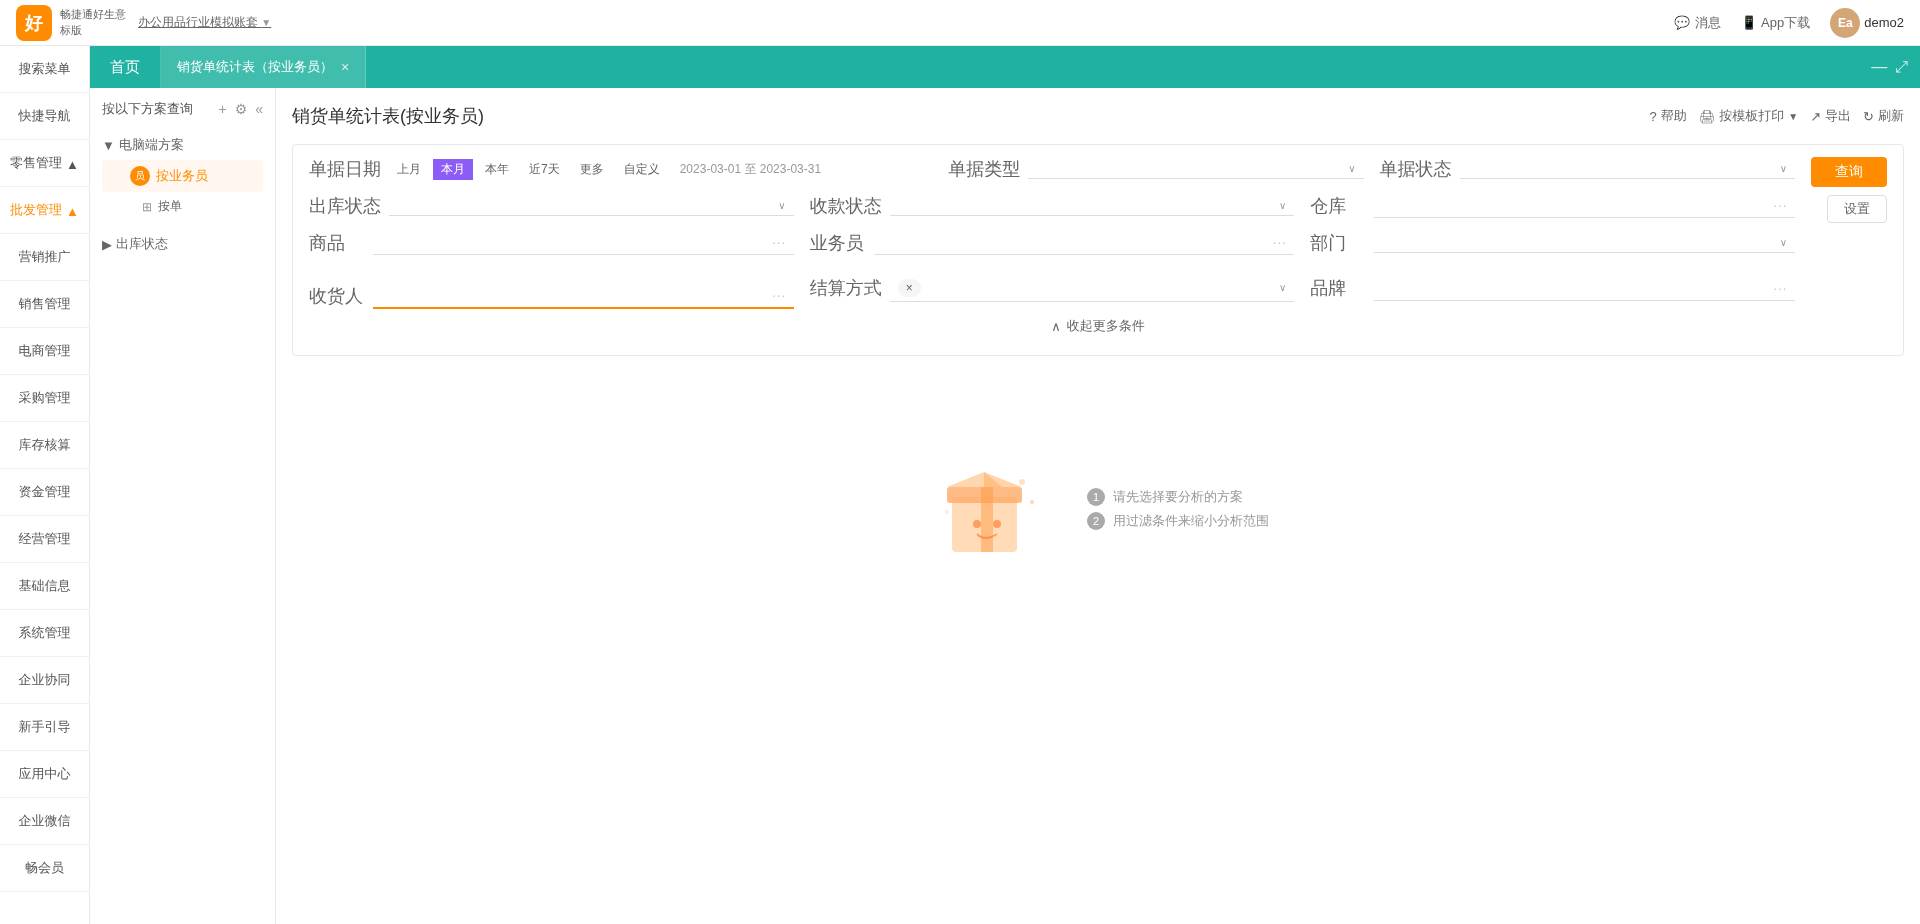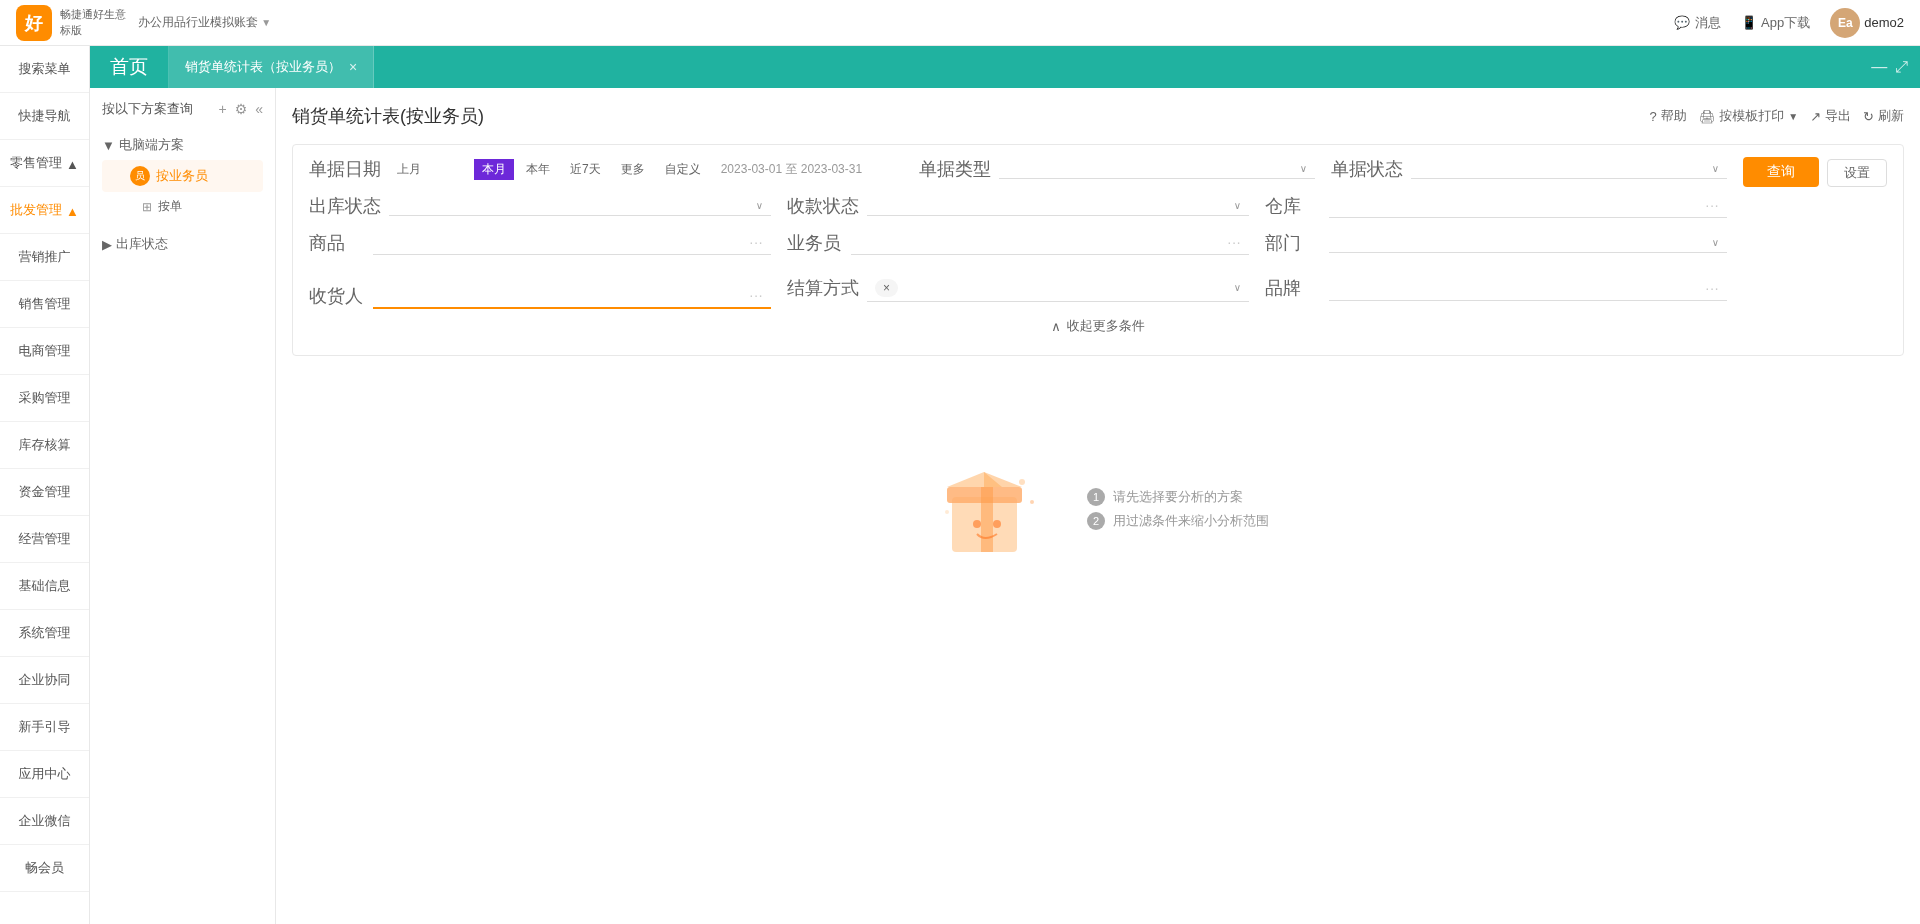--- a/index.html
+++ b/index.html
@@ -6,39 +6,39 @@
     body { background: #f5f5f5; font-size: 13px; color: #333; overflow: hidden; }
 
     
     .app-container { display: flex; flex-direction: column; height: 924px; width: 1920px; }
     .top-bar { height: 46px; background: #fff; display: flex; align-items: center; padding: 0 16px; border-bottom: 1px solid #e8e8e8; justify-content: space-between; flex-shrink: 0; }
     .top-bar-left { display: flex; align-items: center; gap: 12px; }
     .logo-area { display: flex; align-items: center; gap: 8px; }
     .logo-icon { width: 36px; height: 36px; background: #ff8c00; border-radius: 8px; display: flex; align-items: center; justify-content: center; }
     .logo-icon span { color: white; font-size: 18px; font-weight: bold; }
     .logo-text { font-size: 11px; color: #666; line-height: 1.4; }
-    .app-title { font-size: 12px; color: #666; }
+    .app-title { font-size: 12px; color: #666; text-decoration: underline; }
     .dropdown-arrow { color: #999; font-size: 10px; cursor: pointer; }
     .top-bar-right { display: flex; align-items: center; gap: 20px; }
     .top-bar-action { display: flex; align-items: center; gap: 4px; color: #666; font-size: 13px; cursor: pointer; }
     .user-avatar { width: 30px; height: 30px; border-radius: 50%; background: #d4a676; display: flex; align-items: center; justify-content: center; overflow: hidden; }
     .user-name { font-size: 13px; color: #333; cursor: pointer; }
 
     
     .main-body { display: flex; flex: 1; overflow: hidden; }
 
     
     .sidebar { width: 90px; background: #fff; border-right: 1px solid #e8e8e8; display: flex; flex-direction: column; flex-shrink: 0; overflow-y: auto; }
     .sidebar-item { padding: 14px 8px; text-align: center; cursor: pointer; color: #555; font-size: 13px; border-bottom: 1px solid #f0f0f0; }
     .sidebar-item.active { color: #ff8c00; }
     .sidebar-item.has-arrow { display: flex; align-items: flex-end; justify-content: center; gap: 4px; }
 
     
     .tab-bar { height: 42px; background: #20b2a0; display: flex; align-items: center; flex-shrink: 0; }
-    .tab-home { padding: 0 20px; height: 100%; display: flex; align-items: center; color: white; font-size: 19px; cursor: pointer; border-right: 1px solid rgba(255,255,255,0.2); }
+    .tab-home { padding: 0 20px; height: 100%; display: flex; align-items: center; color: white; font-size: 15px; cursor: pointer; border-right: 1px solid rgba(255,255,255,0.2); }
     .tab-item { padding: 0 16px; height: 100%; display: flex; align-items: center; color: white; font-size: 13px; cursor: pointer; background: rgba(255,255,255,0.15); border-right: 1px solid rgba(255,255,255,0.2); gap: 8px; }
     .tab-close { color: rgba(255,255,255,0.8); font-size: 14px; cursor: pointer; }
     .tab-spacer { flex: 1; }
     .tab-controls { display: flex; align-items: center; gap: 8px; padding: 0 12px; }
     .tab-control-btn { color: rgba(255,255,255,0.8); font-size: 16px; cursor: pointer; }
 
     
     .content-area { flex: 1; display: flex; overflow: hidden; }
 
     
@@ -64,27 +64,27 @@
     .filter-form { border: 1px solid #e8e8e8; border-radius: 4px; padding: 12px 16px; margin-bottom: 16px; }
     .filter-row { display: flex; align-items: center; margin-bottom: 12px; gap: 16px; }
     .filter-row:last-child { margin-bottom: 0; }
     .filter-field { display: flex; align-items: center; flex: 1; gap: 8px; }
     .filter-label { color: #666; font-size: 18px; white-space: nowrap; min-width: 56px; }
     .filter-select { flex: 1; border: none; border-bottom: 1px solid #ddd; padding: 4px 8px; font-size: 13px; color: #333; background: transparent; cursor: pointer; display: flex; align-items: center; justify-content: space-between; }
     .filter-select-arrow { color: #999; font-size: 10px; }
     .filter-dots { color: #ccc; font-size: 14px; cursor: pointer; }
     .date-filter { display: flex; align-items: center; gap: 4px; flex: 1; }
     .date-tab { padding: 2px 8px; font-size: 12px; color: #666; cursor: pointer; border-radius: 2px; }
-    .date-tab.active { background: #6d28d9; color: white; border-radius: 0; margin-left: 41px; }
+    .date-tab.active { background: #8b5cf6; color: white; border-radius: 0; }
     .date-range { font-size: 12px; color: #999; margin-left: 8px; }
     .clear-tag { display: inline-flex; align-items: center; gap: 4px; background: #f5f5f5; border-radius: 10px; padding: 2px 8px; font-size: 12px; color: #666; cursor: pointer; }
     .collapse-btn { display: flex; align-items: center; justify-content: center; gap: 6px; color: #666; font-size: 13px; cursor: pointer; padding: 8px 0; }
 
     
-    .query-btns { display: flex; gap: 8px; align-items: flex-end; justify-content: center; padding-left: 16px; }
+    .query-btns { display: flex; flex-direction: column; gap: 8px; align-items: flex-end; justify-content: center; padding-left: 16px; }
     .btn-query { background: #ff8c00; color: white; border: none; padding: 6px 24px; border-radius: 4px; cursor: pointer; font-size: 14px; }
     .btn-settings { background: white; color: #666; border: 1px solid #ddd; padding: 4px 16px; border-radius: 4px; cursor: pointer; font-size: 13px; }
 
     
     .empty-state { display: flex; flex-direction: column; align-items: center; justify-content: center; padding: 80px 0; gap: 20px; }
     .empty-icon { width: 120px; height: 120px; position: relative; }
     .empty-text { text-align: left; }
     .empty-step { display: flex; align-items: center; gap: 8px; color: #999; font-size: 13px; margin-bottom: 6px; }
     .step-num { width: 18px; height: 18px; background: #ccc; border-radius: 50%; display: flex; align-items: center; justify-content: center; color: white; font-size: 11px; flex-shrink: 0; }
 

